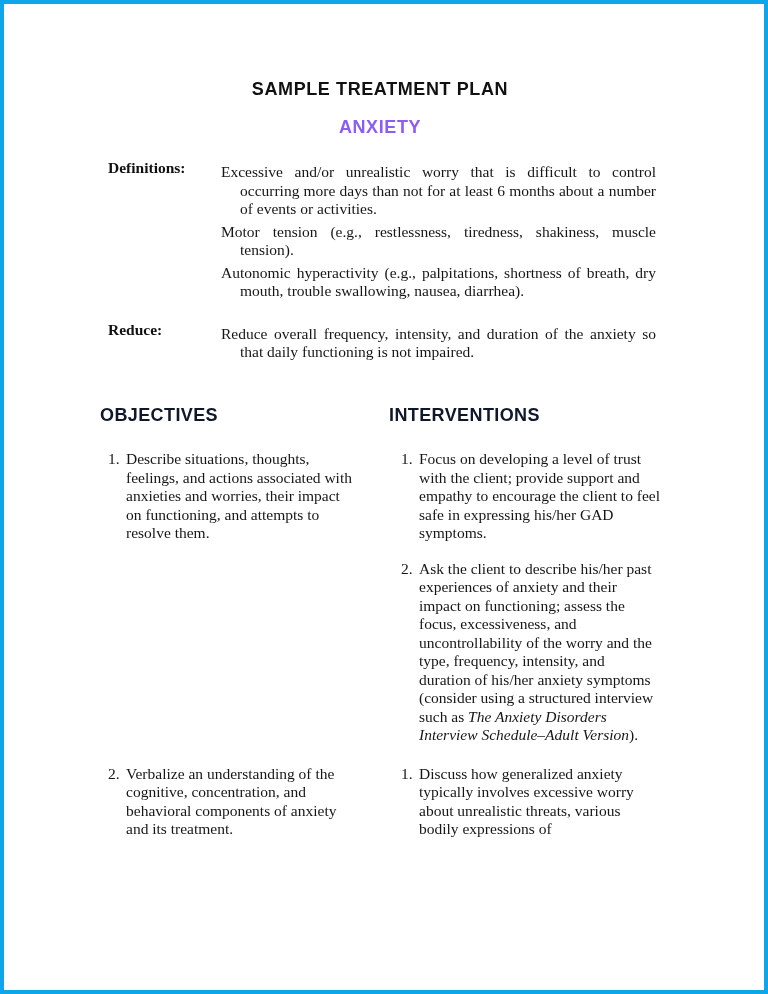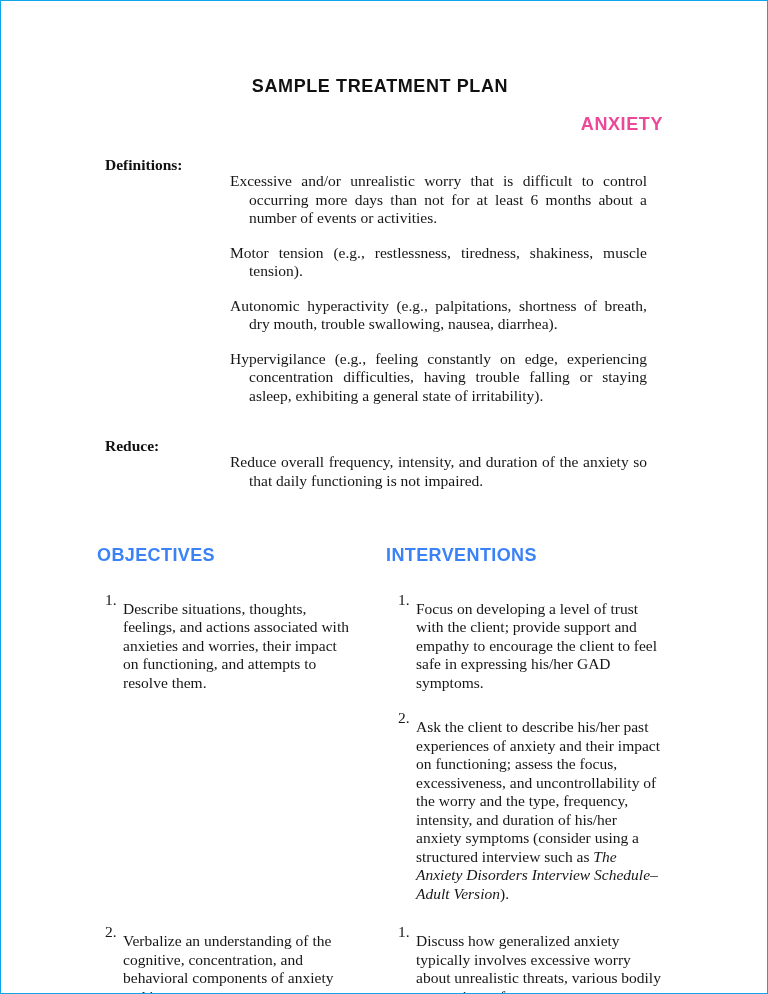--- a/index.html
+++ b/index.html
@@ -6,21 +6,21 @@
     margin: 0;
     padding: 0;
     background: #ffffff;
   }
   .page {
     position: relative;
     width: 768px;
     height: 994px;
     box-sizing: border-box;
     background: #ffffff;
-    border: 1px solid #0ea5e9;
+    border: 4px solid #0ea5e9;
     padding: 76px 104px 0 96px;
     font-family: "Liberation Serif", "DejaVu Serif", serif;
     font-size: 15.5px;
     line-height: 18.5px;
     color: #161616;
     overflow: hidden;
   }
   .doc-title {
     font-family: "Liberation Sans", "DejaVu Sans", sans-serif;
     font-size: 18px;
@@ -28,54 +28,54 @@
     letter-spacing: 0.6px;
     text-align: center;
     margin: 0 0 19px 0;
     color: #111111;
   }
   .doc-subtitle {
     font-family: "Liberation Sans", "DejaVu Sans", sans-serif;
     font-size: 18px;
     font-weight: bold;
     letter-spacing: 0.6px;
-    text-align: right;
+    text-align: center;
     margin: 0 0 23px 0;
-    color: #ec4899;
+    color: #8b5cf6;
   }
   .def-table {
     display: grid;
     grid-template-columns: 109px 1fr;
     margin-left: 8px;
     row-gap: 16px;
     margin-bottom: 40px;
   }
   .def-label {
     font-weight: bold;
     color: #111111;
   }
   .def-content p {
-    margin: 16px;
+    margin: 4px;
     padding-left: 19px;
     text-indent: -19px;
     text-align: justify;
   }
   .col-grid {
     display: grid;
     grid-template-columns: 289px 1fr;
   }
   .col-headers {
     margin-bottom: 26px;
   }
   .col-header {
     font-family: "Liberation Sans", "DejaVu Sans", sans-serif;
     font-size: 18px;
     font-weight: bold;
     letter-spacing: 0.4px;
-    color: #3b82f6;
+    color: #0f172a;
   }
   .group-row {
     display: grid;
     grid-template-columns: 289px 1fr;
   }
   .group-row + .group-row {
     margin-top: 20px;
   }
   .obj-cell {
     padding-left: 8px;
@@ -89,41 +89,39 @@
   }
   .list-item {
     display: flex;
     align-items: flex-start;
   }
   .num {
     flex: 0 0 18px;
   }
   .item-text {
     flex: 1 1 auto;
-    margin-top: 9px;
   }
   .italic {
     font-style: italic;
     text-align: right;
   }
 </style>
 </head>
 <body>
 
 <div class="page">
   <h1 class="doc-title">SAMPLE TREATMENT PLAN</h1>
   <h2 class="doc-subtitle">ANXIETY</h2>
 
   <div class="def-table">
       <div class="def-label">Definitions:</div>
       <div class="def-content">
         <p>Excessive and/or unrealistic worry that is difficult to control occurring more days than not for at least 6 months about a number of events or activities.</p>
         <p>Motor tension (e.g., restlessness, tiredness, shakiness, muscle tension).</p>
         <p>Autonomic hyperactivity (e.g., palpitations, shortness of breath, dry mouth, trouble swallowing, nausea, diarrhea).</p>
-        <p>Hypervigilance (e.g., feeling constantly on edge, experiencing concentration difficulties, having trouble falling or staying asleep, exhibiting a general state of irritability).</p>
       </div>
       <div class="def-label">Reduce:</div>
       <div class="def-content">
         <p>Reduce overall frequency, intensity, and duration of the anxiety so that daily functioning is not impaired.</p>
       </div>
     </div>
 
   <div class="col-grid col-headers">
     <div class="col-header">OBJECTIVES</div>
     <div class="col-header">INTERVENTIONS</div>

